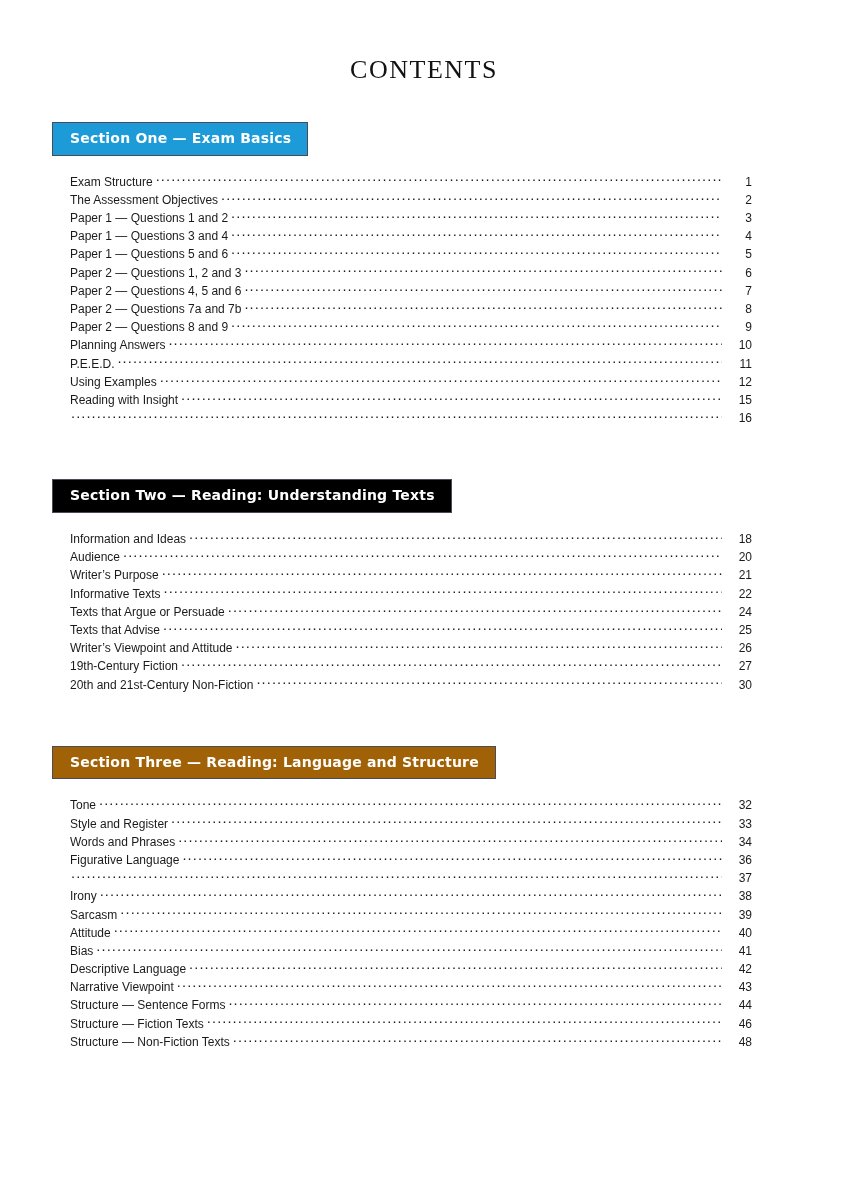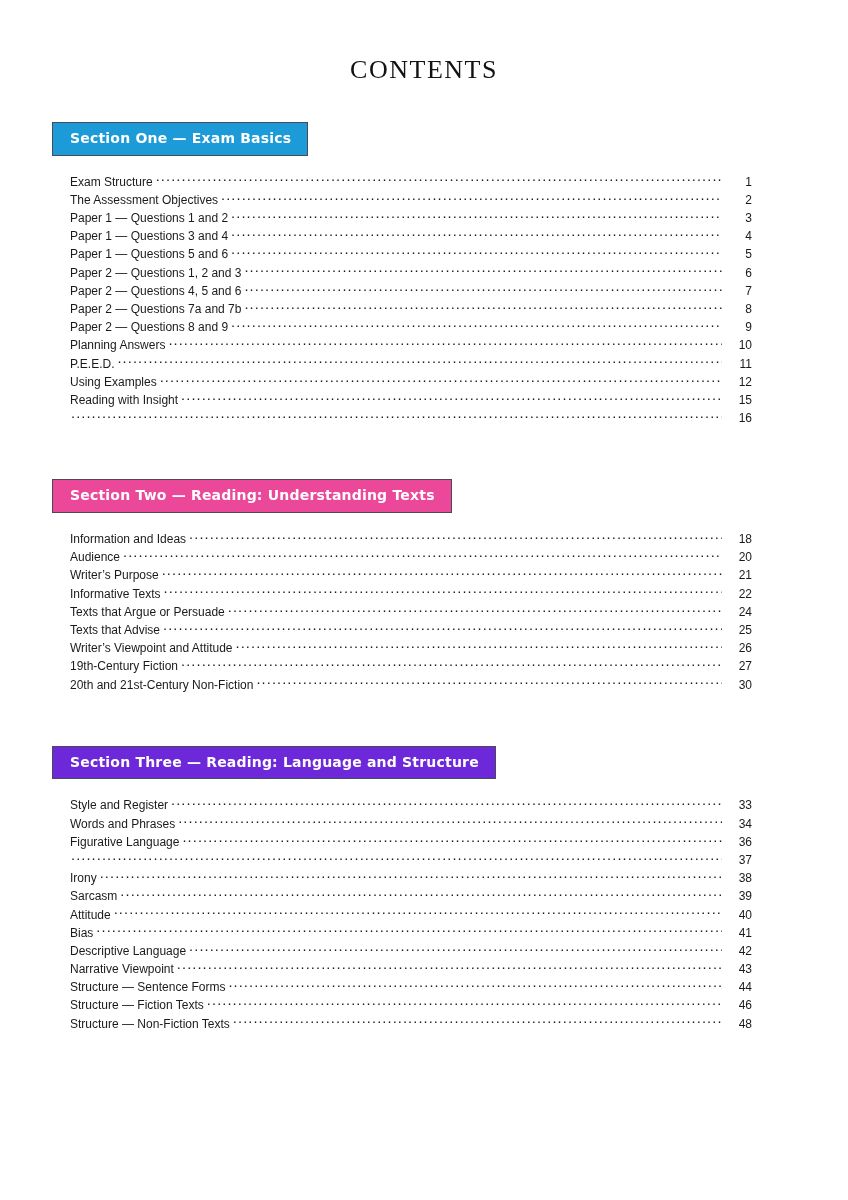--- a/index.html
+++ b/index.html
@@ -199,21 +199,21 @@
           <li class="toc-row">
             <span class="toc-leader"></span>
             <span class="toc-page">16</span>
           </li>
         </ul>
     </div>
 
     <div class="sec-gap-1"></div>
 
     <div class="section">
-      <div class="section-header" style="background: #ec4899; color: rgb(255, 255, 255); border-color: rgb(74, 74, 88);">Section Two — Reading: Understanding Texts</div>
+      <div class="section-header" style="background: #000000; color: rgb(255, 255, 255); border-color: rgb(74, 74, 88);">Section Two — Reading: Understanding Texts</div>
       <ul class="toc-list">
           <li class="toc-row">
             <span class="toc-title">Information and Ideas</span>
             <span class="toc-leader"></span>
             <span class="toc-page">18</span>
           </li>
           <li class="toc-row">
             <span class="toc-title">Audience</span>
             <span class="toc-leader"></span>
             <span class="toc-page">20</span>
@@ -252,22 +252,27 @@
             <span class="toc-title">20th and 21st-Century Non-Fiction</span>
             <span class="toc-leader"></span>
             <span class="toc-page">30</span>
           </li>
         </ul>
     </div>
 
     <div class="sec-gap-2"></div>
 
     <div class="section">
-      <div class="section-header" style="background: #6d28d9; color: rgb(255, 255, 255); border-color: rgb(74, 74, 88);">Section Three — Reading: Language and Structure</div>
+      <div class="section-header" style="background: #a16207; color: rgb(255, 255, 255); border-color: rgb(74, 74, 88);">Section Three — Reading: Language and Structure</div>
       <ul class="toc-list">
+          <li class="toc-row">
+            <span class="toc-title">Tone</span>
+            <span class="toc-leader"></span>
+            <span class="toc-page">32</span>
+          </li>
           <li class="toc-row">
             <span class="toc-title">Style and Register</span>
             <span class="toc-leader"></span>
             <span class="toc-page">33</span>
           </li>
           <li class="toc-row">
             <span class="toc-title">Words and Phrases</span>
             <span class="toc-leader"></span>
             <span class="toc-page">34</span>
           </li>

